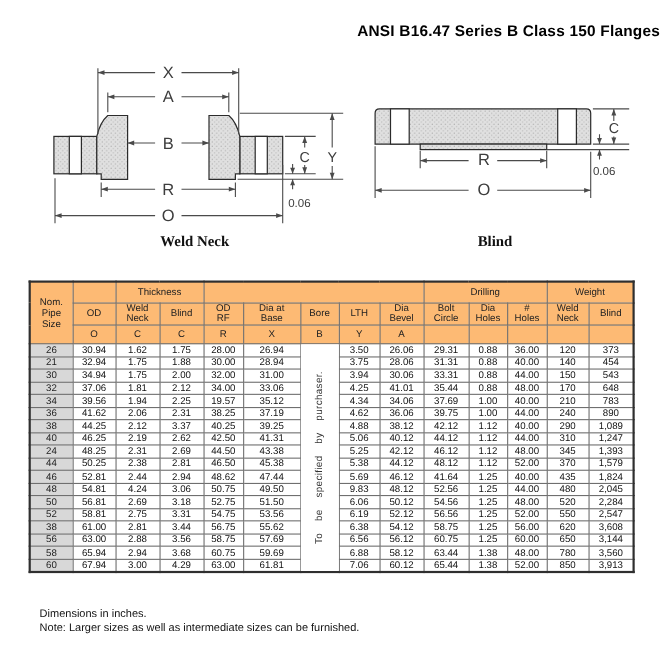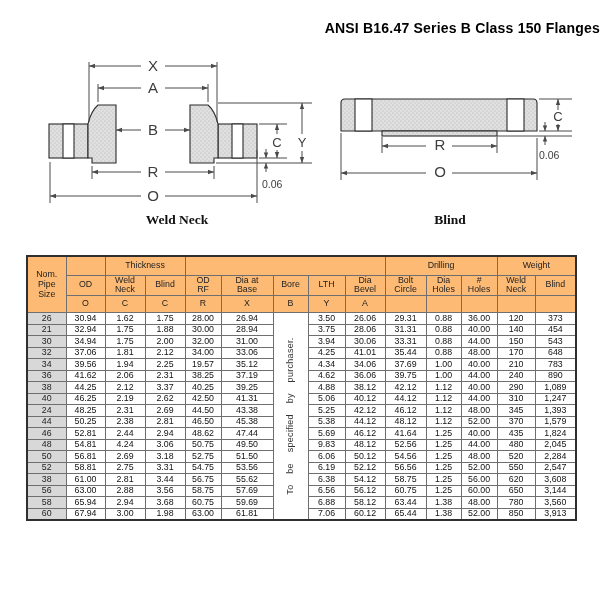--- a/index.html
+++ b/index.html
@@ -489,28 +489,30 @@
         <td>63.44</td>
         <td>1.38</td>
         <td>48.00</td>
         <td>780</td>
         <td>3,560</td>
       </tr>
       <tr>
         <td class="rowhead">60</td>
         <td>67.94</td>
         <td>3.00</td>
-        <td>1.98</td>
+        <td>4.29</td>
         <td>63.00</td>
         <td>61.81</td>
         <td>7.06</td>
         <td>60.12</td>
         <td>65.44</td>
         <td>1.38</td>
         <td>52.00</td>
         <td>850</td>
         <td>3,913</td>
       </tr>
     </tbody>
 </table>
 
 <div class="notes">
+  <div>Dimensions in inches.</div>
+  <div>Note: Larger sizes as well as intermediate sizes can be furnished.</div>
 </div>
 
 </body></html>

